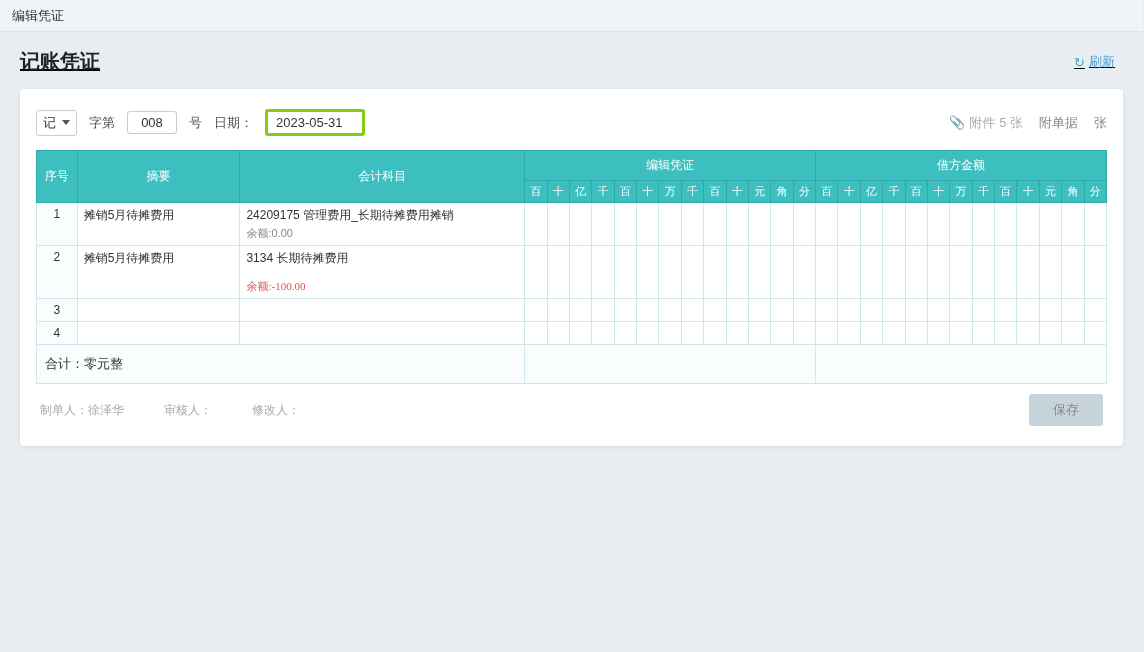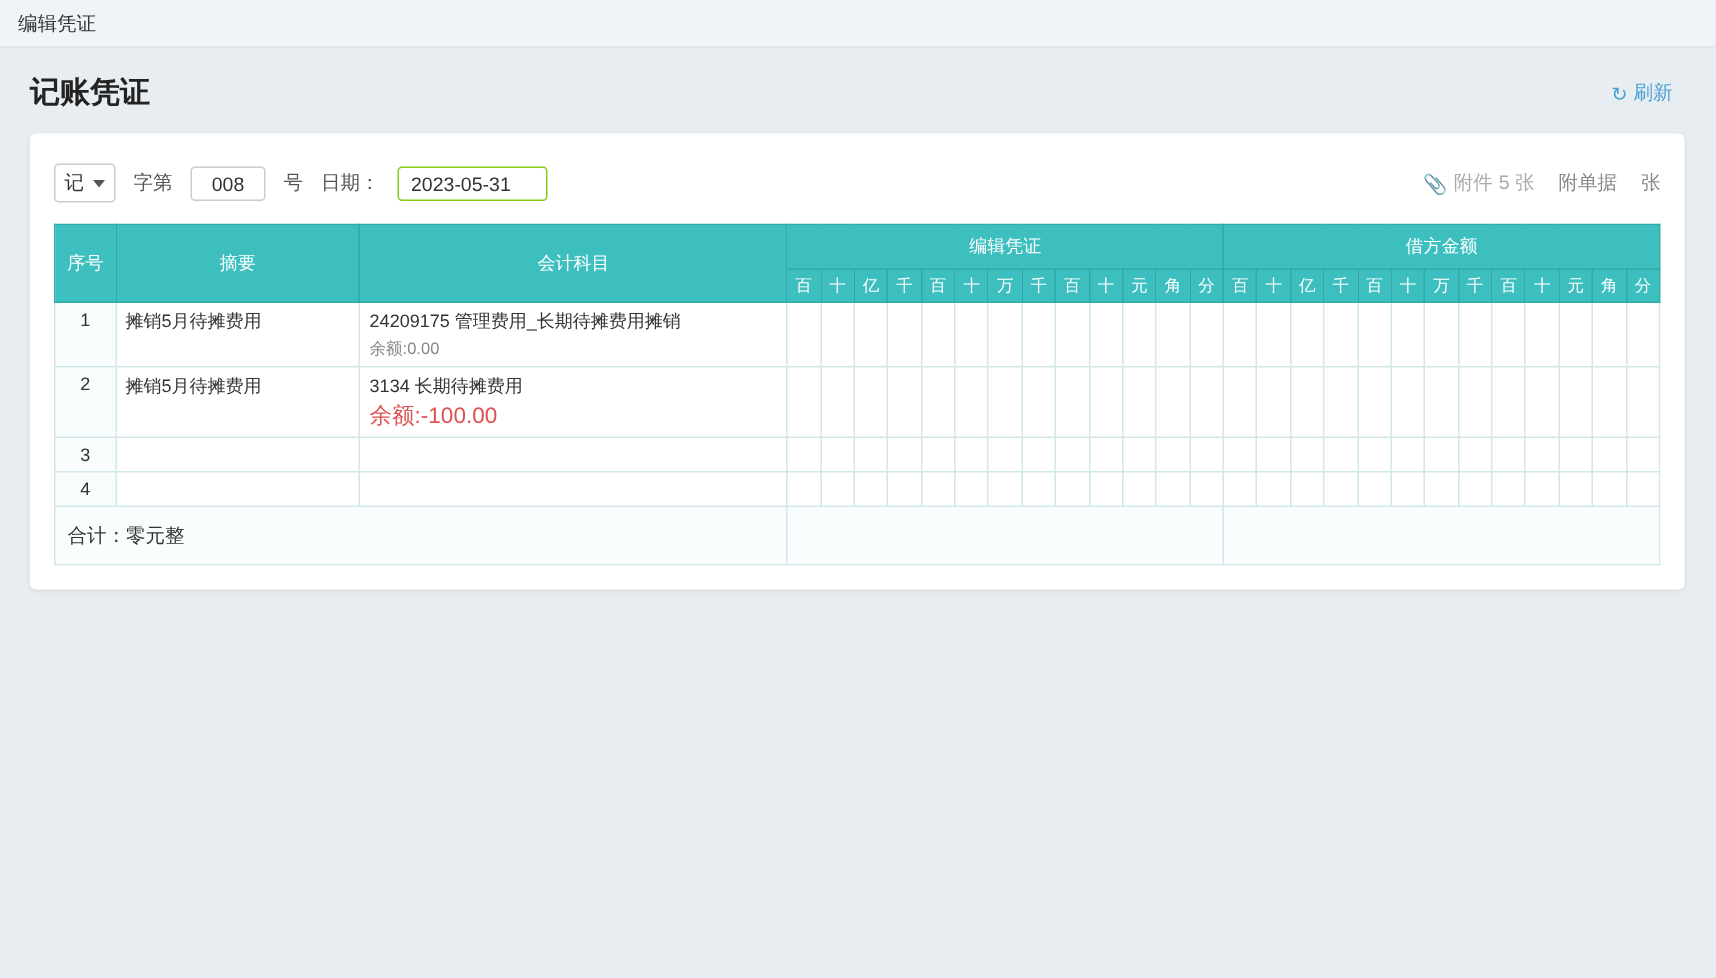--- a/index.html
+++ b/index.html
@@ -31,20 +31,21 @@
     .main-content {
       flex: 1;
       padding: 16px 20px;
       overflow: auto;
     }
     .page-header {
       display: flex;
       align-items: flex-end;
       justify-content: space-between;
       margin-bottom: 14px;
+      text-decoration: underline;
     }
     .page-title {
       font-size: 20px;
       font-weight: bold;
       color: #222;
     }
     .refresh-btn {
       display: flex;
       align-items: center;
       gap: 4px;
@@ -91,21 +92,21 @@
       border: 1px solid #ccc;
       border-radius: 3px;
       padding: 3px 8px;
       font-size: 13px;
       color: #333;
       background: #fff;
       min-width: 50px;
       text-align: center;
     }
     .date-field {
-      border: 1px solid #84cc16;
+      border: 3px solid #84cc16;
       border-radius: 3px;
       padding: 3px 8px;
       font-size: 13px;
       color: #333;
       background: #fff;
       min-width: 100px;
     }
     .attachment-area {
       margin-left: auto;
       display: flex;
@@ -173,23 +174,24 @@
     .row-seq {
       text-align: center;
       background: #f9fdfd;
     }
     .balance-text {
       font-size: 11px;
       color: #888;
       margin-top: 2px;
     }
     .balance-red {
-      font-size: 15px;
+      font-size: 11px;
       color: #e05252;
-      margin-top: 2px;
+      margin-top: 12px;
+      font-family: Liberation Serif, serif;
     }
     .summary-row td {
       background: #f9fdfd;
       border-top: 1px solid #c0dcdc;
       padding: 10px 8px;
       font-size: 13px;
       color: #333;
     }
     .footer-row {
       display: flex;
@@ -455,15 +457,27 @@
           <tfoot>
             <tr class="summary-row">
               <td colspan="3">合计：零元整</td>
               <td colspan="13"></td>
               <td colspan="13"></td>
             </tr>
           </tfoot>
         </table>
       </div>
 
+      <div class="footer-row">
+        <span>
+          <span>制单人：</span><span>徐泽华</span>
+        </span>
+        <span>
+          <span>审核人：</span><span></span>
+        </span>
+        <span>
+          <span>修改人：</span><span></span>
+        </span>
+        <button class="save-btn">保存</button>
+      </div>
     </div>
   </div>
 </div>
 
 </body></html>

